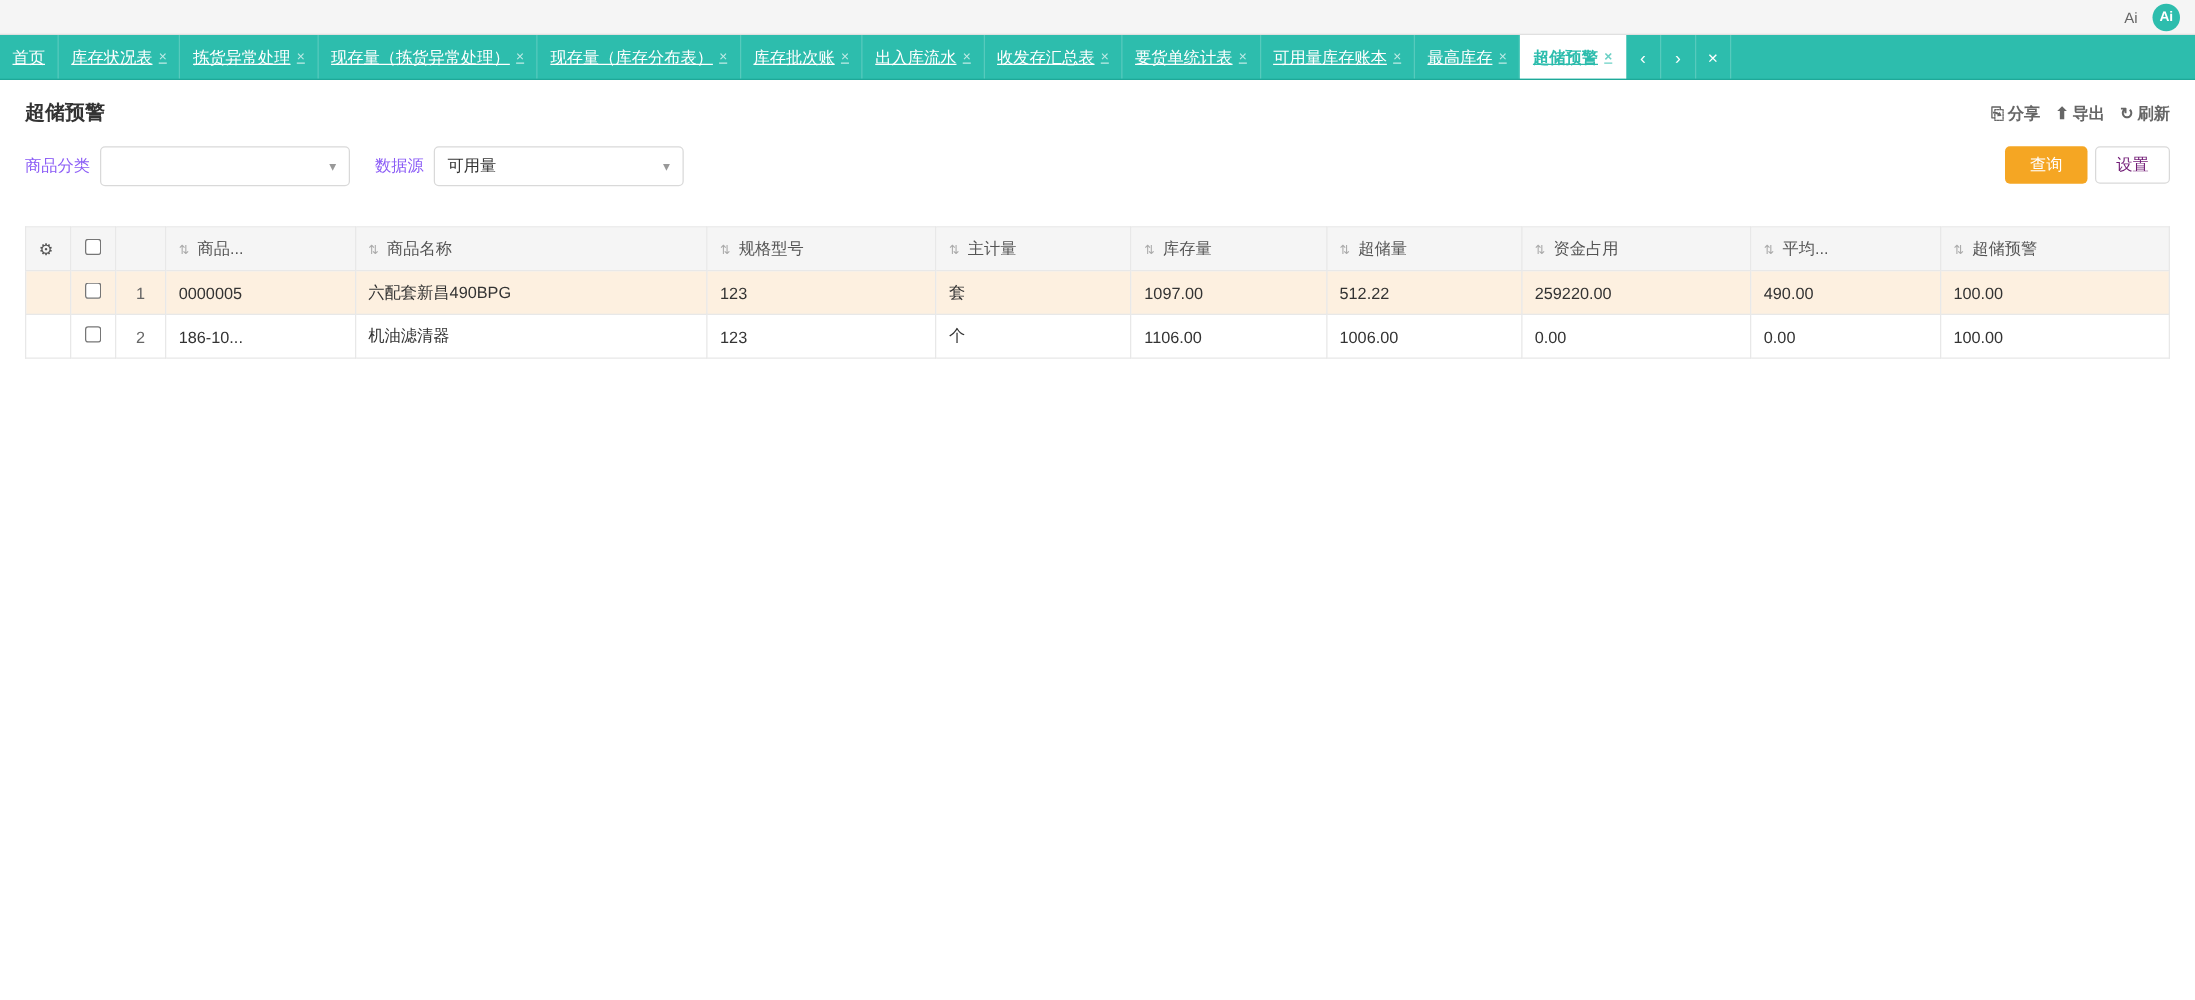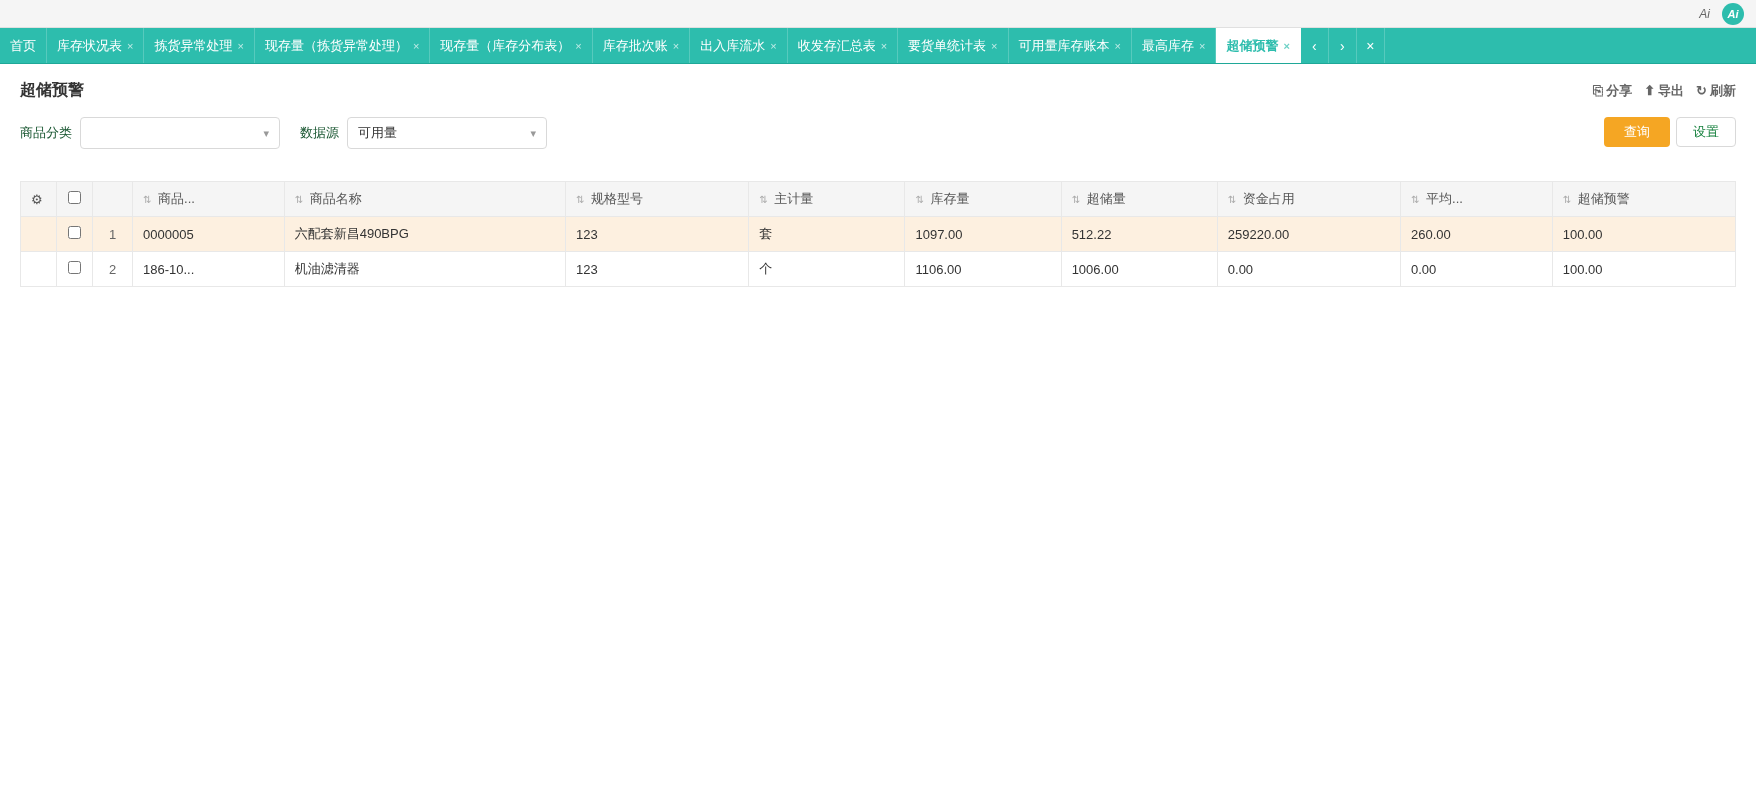--- a/index.html
+++ b/index.html
@@ -17,20 +17,21 @@
     .nav-item {
       display: flex;
       align-items: center;
       height: 100%;
       padding: 0 10px;
       color: #fff;
       font-size: 13px;
       white-space: nowrap;
       cursor: pointer;
       border-right: 1px solid rgba(255,255,255,0.2);
+      text-decoration: underline;
     }
     .nav-item.active { background: #fff; color: #2dbdad; font-weight: bold; }
     .nav-item .close-btn {
       margin-left: 5px;
       font-size: 11px;
       opacity: 0.7;
     }
     .nav-item.active .close-btn { color: #2dbdad; }
     .nav-arrow {
       display: flex;
@@ -77,21 +78,21 @@
       align-items: center;
       gap: 20px;
       margin-bottom: 16px;
     }
     .filter-group {
       display: flex;
       align-items: center;
       gap: 8px;
     }
     .filter-label {
-      color: #14532d;
+      color: #8b5cf6;
       font-size: 13px;
       white-space: nowrap;
     }
     .filter-select {
       display: flex;
       align-items: center;
       border: 1px solid #d9d9d9;
       border-radius: 4px;
       padding: 4px 10px;
       min-width: 200px;
@@ -108,21 +109,21 @@
       background: #f5a623;
       color: #fff;
       border: none;
       border-radius: 4px;
       padding: 6px 20px;
       cursor: pointer;
       font-size: 13px;
     }
     .btn-settings {
       background: #fff;
-      color: #15803d;
+      color: #701a75;
       border: 1px solid #d9d9d9;
       border-radius: 4px;
       padding: 5px 16px;
       cursor: pointer;
       font-size: 13px;
     }
     .btn-group {
       margin-left: auto;
       display: flex;
       flex-direction: row;
@@ -181,21 +182,20 @@
       display: flex;
       align-items: center;
       justify-content: flex-end;
       height: 28px;
       background: #f5f5f5;
       border-bottom: 1px solid #e0e0e0;
       padding: 0 12px;
       gap: 12px;
       font-size: 12px;
       color: #666;
-      font-style: italic;
     }
     .top-bar .avatar {
       width: 22px;
       height: 22px;
       border-radius: 50%;
       background: #2dbdad;
       display: flex;
       align-items: center;
       justify-content: center;
       color: #fff;
@@ -364,21 +364,21 @@
       <input type="checkbox" style="">
     </td>
     <td class="row-num">1</td>
     <td>0000005</td>
     <td>六配套新昌490BPG</td>
     <td>123</td>
     <td>套</td>
     <td>1097.00</td>
     <td>512.22</td>
     <td>259220.00</td>
-    <td>260.00</td>
+    <td>490.00</td>
     <td>100.00</td>
   </tr>
         <tr>
     <td class="gear-col"></td>
     <td class="col-checkbox">
       <input type="checkbox" style="">
     </td>
     <td class="row-num">2</td>
     <td>186-10...</td>
     <td>机油滤清器</td>

